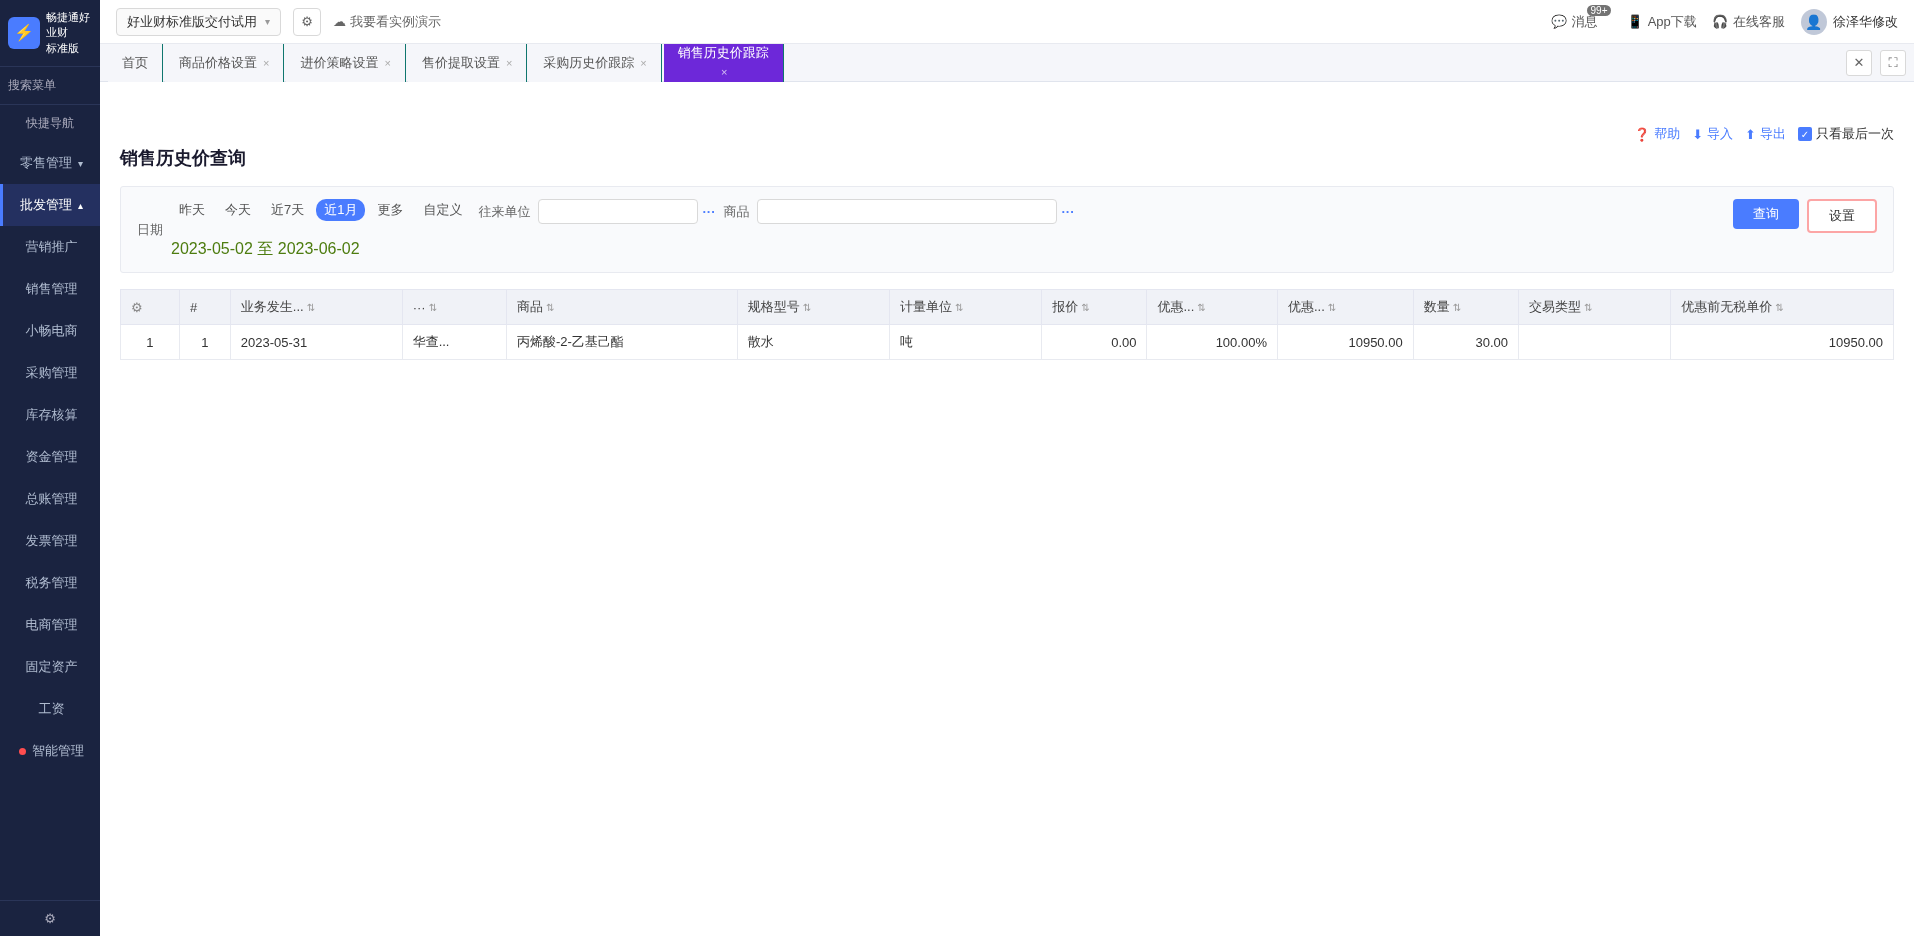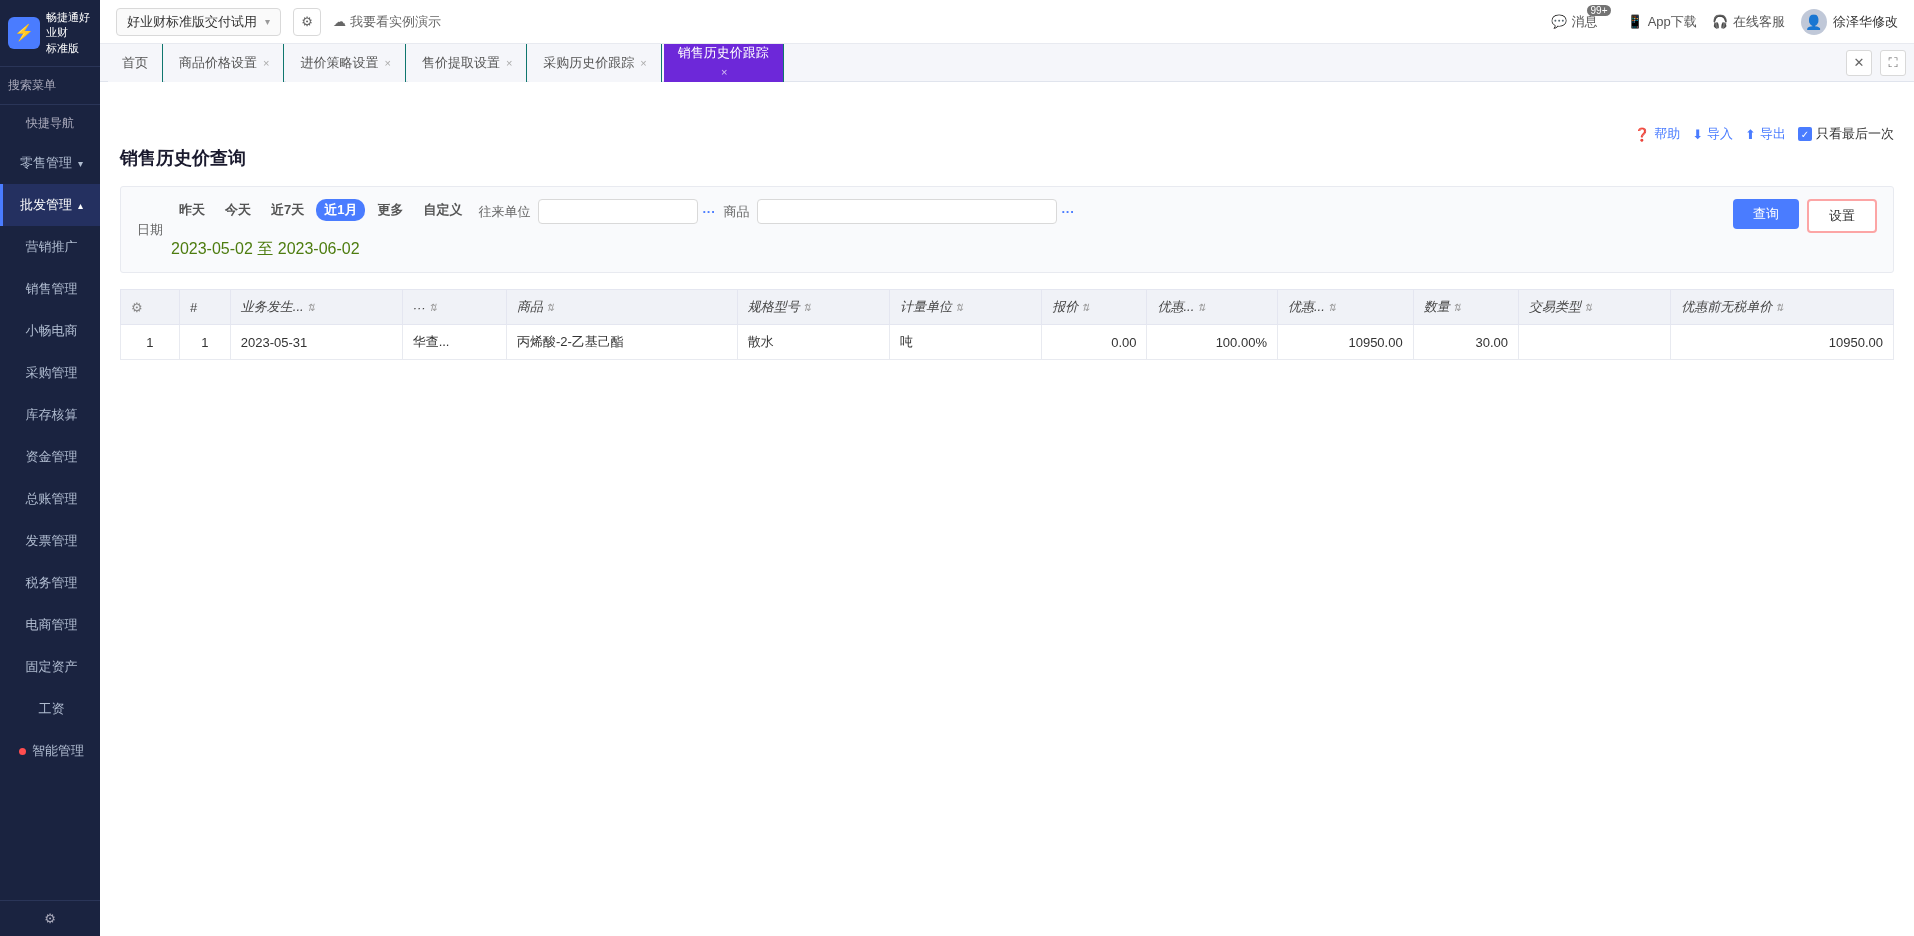--- a/index.html
+++ b/index.html
@@ -256,21 +256,20 @@
     }
     .date-options {
       display: flex; align-items: center; gap: 4px;
     }
     .date-option {
       padding: 2px 8px;
       border-radius: 3px;
       cursor: pointer;
       font-size: 13px;
       color: #555;
-      font-weight: bold;
     }
     .date-option.active {
       background: #4a7cff;
       color: #fff;
       border-radius: 10px;
     }
     .date-range {
       font-size: 16px;
       color: #4d7c0f;
       margin-top: 16px;
@@ -330,21 +329,21 @@
       font-weight: 500;
       white-space: nowrap;
     }
     .data-table td {
       border: 1px solid #e8eaf0;
       padding: 8px 10px;
       color: #333;
       background: #fff;
     }
     .col-sort {
-      display: inline-flex; align-items: center; gap: 3px; cursor: pointer; font-style: italic;
+      display: inline-flex; align-items: center; gap: 3px; cursor: pointer;
     }
     .sort-arrows { color: #999; font-size: 10px; }
     .th-gear { color: #888; cursor: pointer; }
     .col-num { text-align: center; }
     .col-right { text-align: right; }
 
     .filter-date-block { display: flex; flex-direction: column; gap: 2px; }
   </style>
 </head>
 <body>

